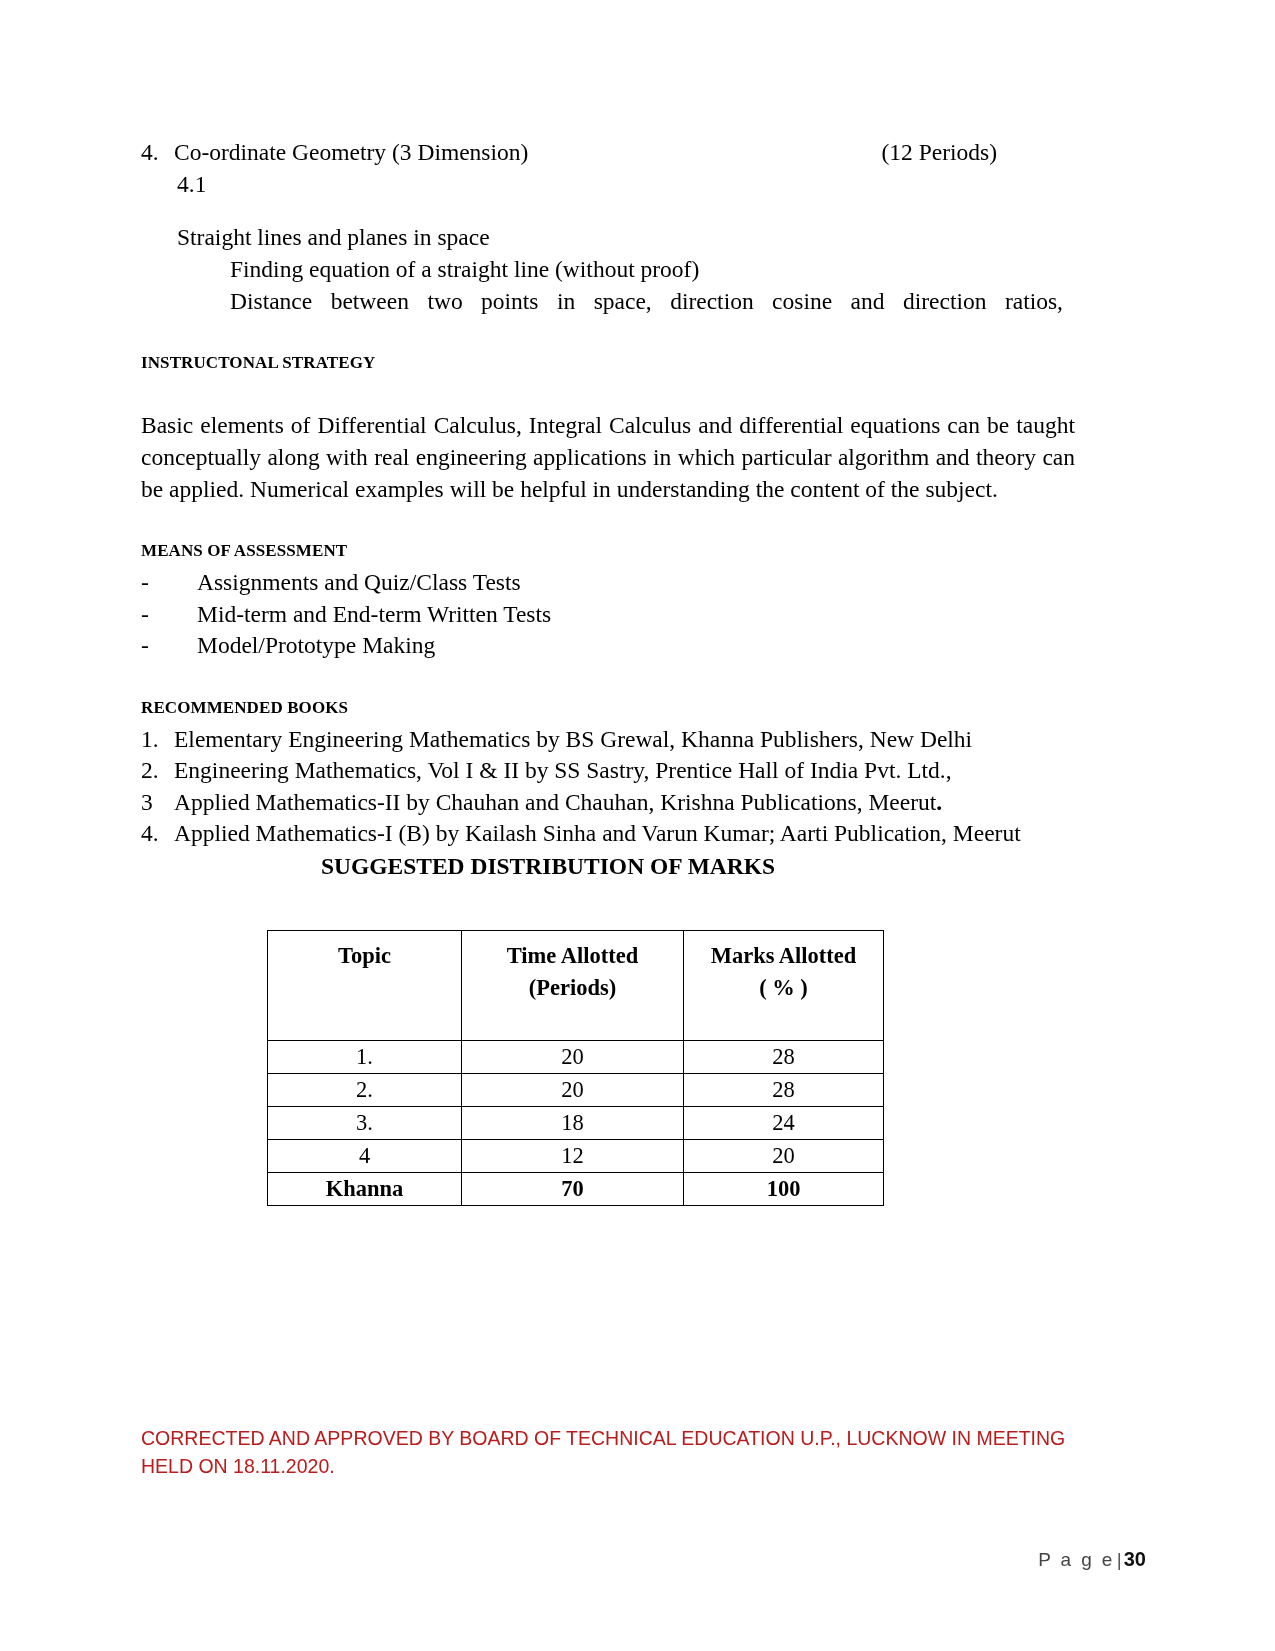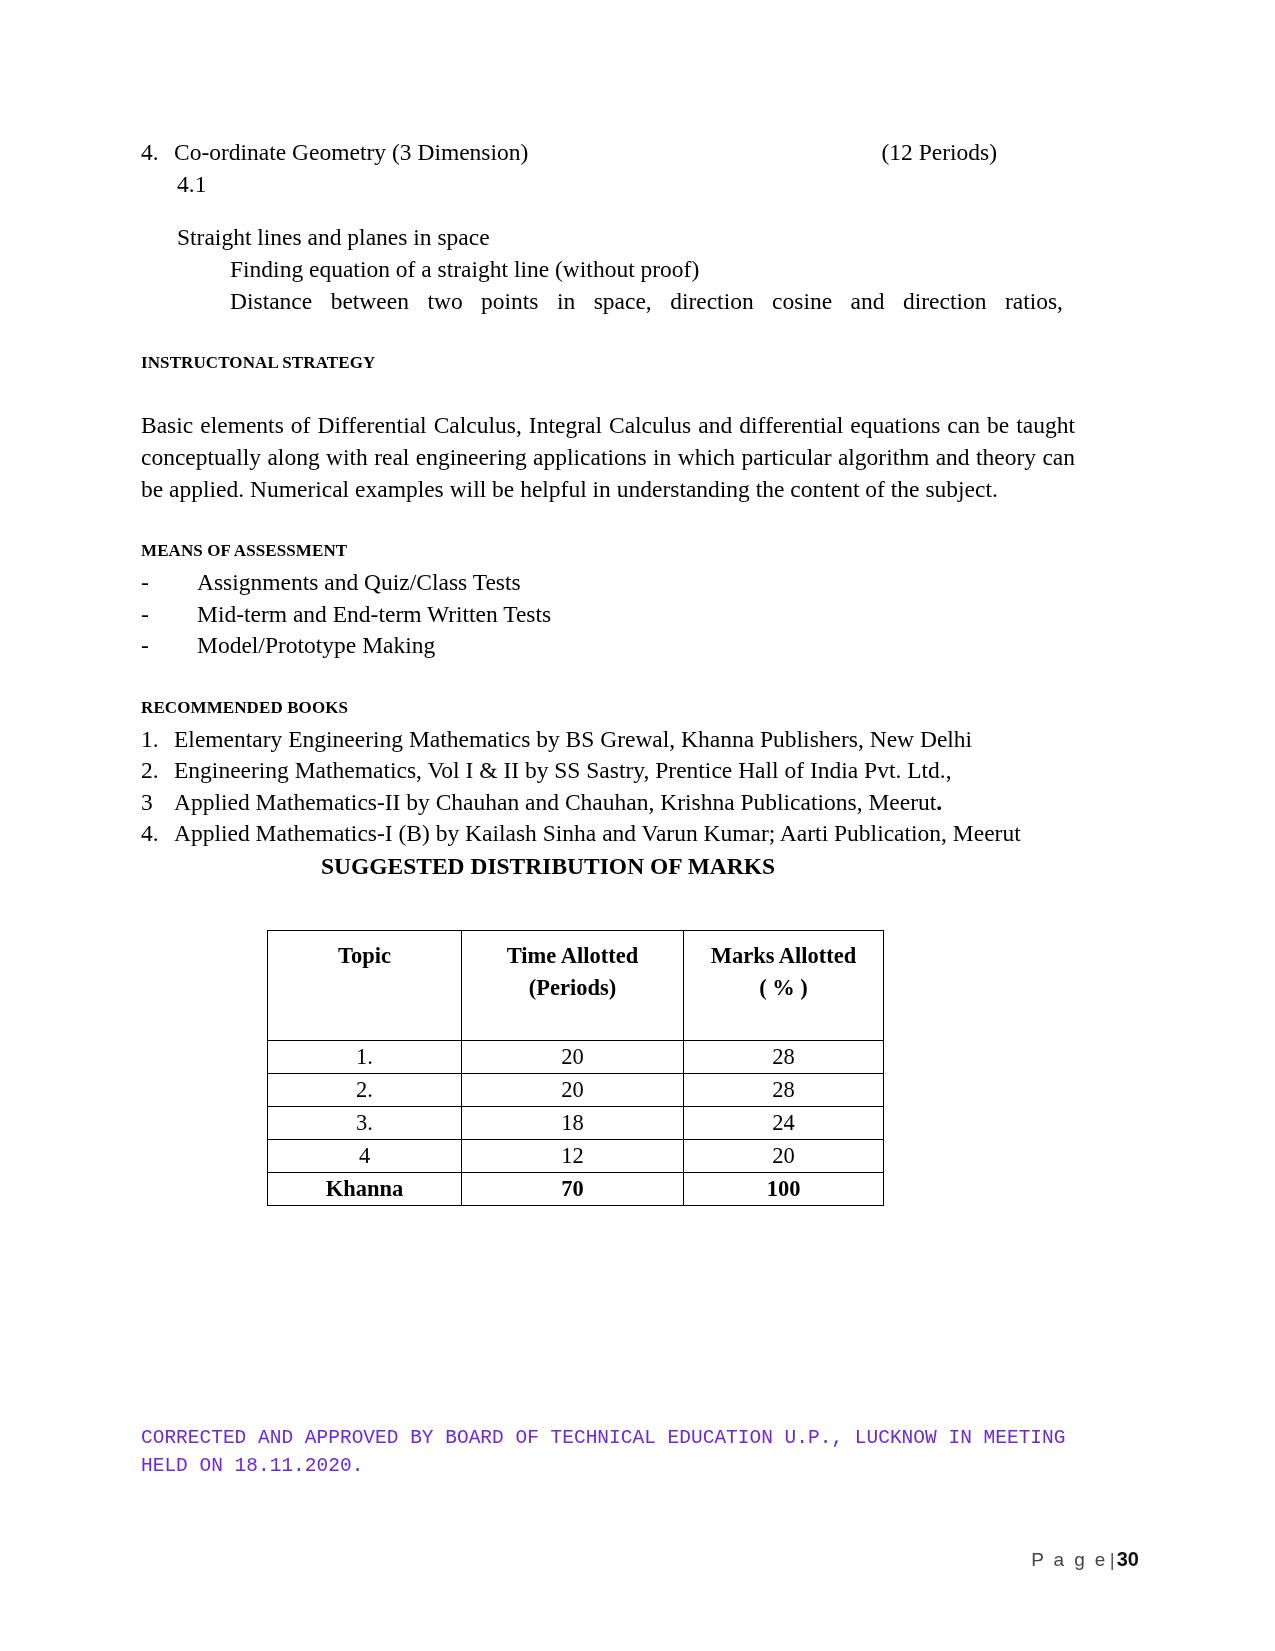--- a/index.html
+++ b/index.html
@@ -160,28 +160,28 @@
   col.c-topic { width: 194px; }
   col.c-time { width: 222px; }
   col.c-marks { width: 200px; }
 
   
   .footer-note {
     position: absolute;
     left: 141px;
     top: 1424px;
     width: 940px;
-    font-family: Liberation Mono, monospace;
+    font-family: Liberation Sans, sans-serif;
     font-size: 19.5px;
     line-height: 28px;
-    color: #6d28d9;
+    color: #b91c1c;
   }
   .page-number {
     position: absolute;
-    right: 136px;
+    right: 129px;
     top: 1548px;
     font-family: "Liberation Sans", "DejaVu Sans", sans-serif;
     font-size: 19px;
     color: #444444;
     letter-spacing: 2.4px;
     white-space: nowrap;
   }
   .page-number .pn-sep {
     color: #555555;
     letter-spacing: 0;

